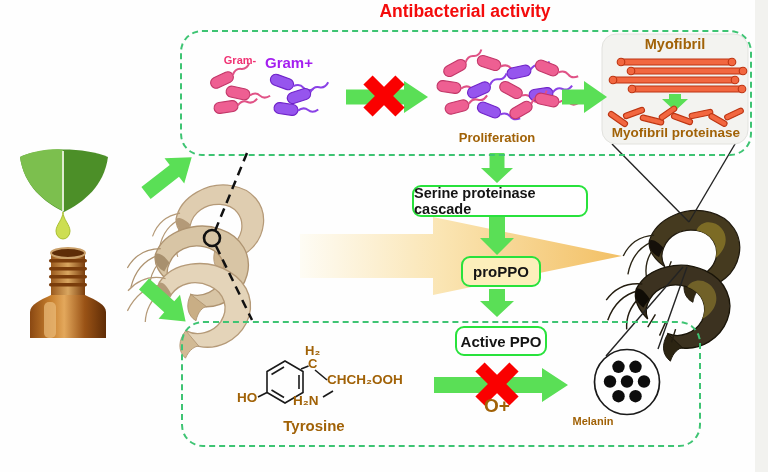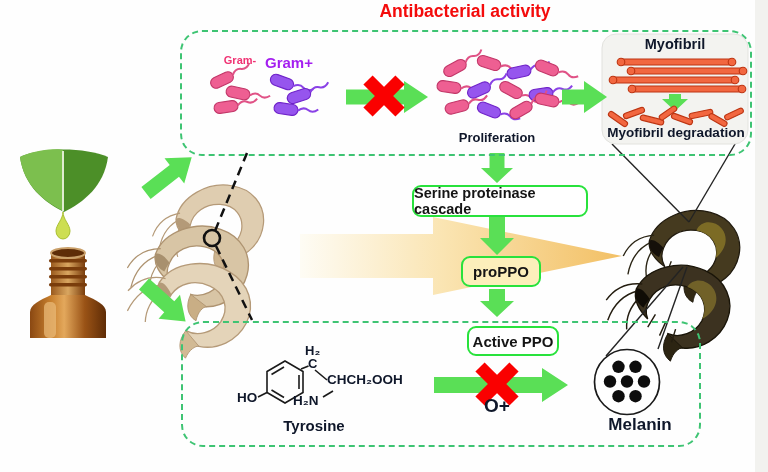--- a/index.html
+++ b/index.html
@@ -1,18 +1,18 @@
 <!DOCTYPE html>
 <html><head>
 <meta charset="utf-8">
 <style>
   html,body{margin:0;padding:0;background:#fff;}
   #fig{position:relative;width:768px;height:472px;background:#fefefe;overflow:hidden;
        font-family:Liberation Sans, sans-serif;}
-  .lbl{position:absolute;font-weight:700;color:#0f172a;white-space:nowrap;line-height:1.05;}
+  .lbl{position:absolute;font-weight:700;color:#a16207;white-space:nowrap;line-height:1.05;}
   .ctr{transform:translateX(-50%);}
   .red{color:#f40b0b;}
   .pink{color:#f03273;}
   .purple{color:#a41ef0;}
   .dashbox{position:absolute;border:2.5px dashed #3ec473;border-radius:22px;pointer-events:none;z-index:2;}
   .gbox{position:absolute;z-index:3;background:#fff;border:2.5px solid #28e23c;border-radius:9px;
         display:flex;align-items:center;justify-content:center;font-weight:700;color:#151515;}
   svg#art{position:absolute;left:0;top:0;z-index:1;}
   .txt{z-index:3;}
   .bact rect{stroke-width:1.1;}
@@ -301,34 +301,34 @@
   <div class="dashbox" style="left:180px;top:30px;width:568px;height:122px;"></div>
   <div class="dashbox" style="left:181px;top:321px;width:516px;height:122px;"></div>
 
   <span class="lbl ctr red txt" style="left:465px;top:2px;font-size:17.5px;">Antibacterial activity</span>
 
 
   <span class="lbl ctr pink txt" style="left:240px;top:55px;font-size:11px;">Gram-</span>
   <span class="lbl ctr purple txt" style="left:289px;top:55px;font-size:15px;">Gram+</span>
   <span class="lbl ctr txt" style="left:497px;top:131px;font-size:13px;">Proliferation</span>
   <span class="lbl ctr txt" style="left:675px;top:37px;font-size:14.5px;">Myofibril</span>
-  <span class="lbl ctr txt" style="left:676px;top:126px;font-size:13.5px;">Myofibril degradation</span>
+  <span class="lbl ctr txt" style="left:676px;top:126px;font-size:13.5px;">Myofibril proteinase</span>
 
   <div class="gbox" style="left:461px;top:256px;width:76px;height:27px;font-size:15px;background:#fcefbb;">
     <span>proPPO</span>
   </div>
   <div class="gbox" style="left:412px;top:185px;width:172px;height:28px;font-size:14.5px;">
     <span>Serine proteinase cascade</span>
   </div>
-  <div class="gbox" style="left:455px;top:326px;width:88px;height:26px;font-size:15px;margin-left:12px;">
+  <div class="gbox" style="left:455px;top:326px;width:88px;height:26px;font-size:15px;">
     <span>Active PPO</span>
   </div>
 
   <span class="lbl txt" style="left:305px;top:344px;font-size:13px;">H₂</span>
   <span class="lbl txt" style="left:308px;top:357px;font-size:13px;">C</span>
   <span class="lbl txt" style="left:327px;top:373px;font-size:13.5px;">CHCH₂OOH</span>
   <span class="lbl txt" style="left:237px;top:391px;font-size:13.5px;">HO</span>
   <span class="lbl txt" style="left:293px;top:394px;font-size:13.5px;">H₂N</span>
   <span class="lbl ctr txt" style="left:314px;top:418px;font-size:15px;">Tyrosine</span>
 
   <span class="lbl ctr txt" style="left:497px;top:396px;font-size:19px;">O+</span>
-  <span class="lbl ctr txt" style="left:640px;top:416px;font-size:17px;">Melanin</span>
+  <span class="lbl ctr txt" style="left:593px;top:416px;font-size:11px;">Melanin</span>
 </div>
 
 </body></html>

